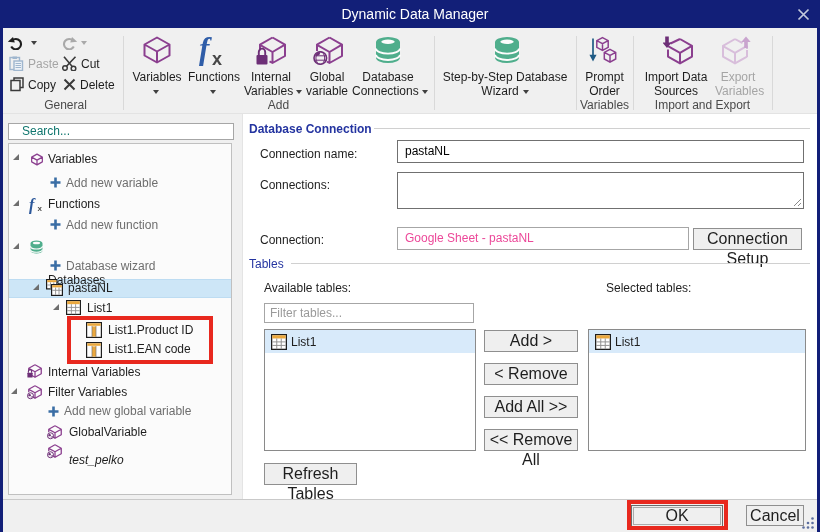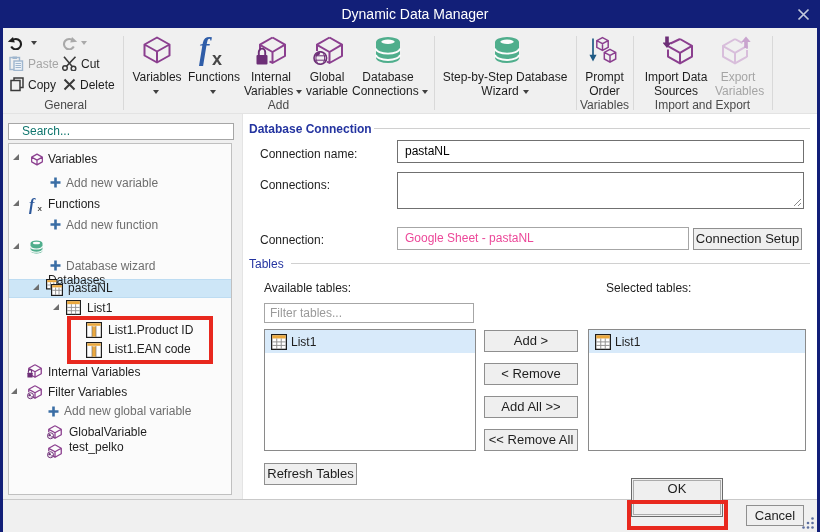--- a/index.html
+++ b/index.html
@@ -13,21 +13,21 @@
 #rightpanel { left:243px; top:114px; width:574px; height:386px; background:#fff; }
 #ribline { left:3px; top:113px; width:814px; height:1px; background:#e3e3e3; }
 #footerline { left:3px; top:499px; width:814px; height:1px; background:#c9c9c9; }
 .gsep { top:36px; height:74px; width:1px; background:#d9d9d9; }
 .glabel { top:98px; height:14px; font-size:12px; color:#4a4a4a; text-align:center; }
 .biglabel { font-size:12px; color:#1e1e1e; text-align:center; line-height:13.5px; white-space:nowrap; }
 .gray { color:#a5a5a5; }
 .treerow { position:absolute; height:21px; font-size:12px; color:#1e1e1e; white-space:nowrap; }
 .blueh { color:#2434a0; font-size:12px; }
 .inlabel { font-size:12px; color:#1e1e1e; }
-.btn { background:#efefef; border:1px solid #8f8f8f; font-size:13px; color:#1e1e1e; text-align:center; }
+.btn { background:#efefef; border:1px solid #8f8f8f; font-size:16px; color:#1e1e1e; text-align:center; }
 .redbox { border:4px solid #e8281e; }
 .dd { display:inline-block; width:0; height:0; border-left:3.5px solid transparent; border-right:3.5px solid transparent; border-top:4px solid #404040; }
 .exp { position:absolute; width:0; height:0; border-left:6.5px solid transparent; border-bottom:6.5px solid #6e6e6e; }
 svg { display:block; }
 </style>
 </head>
 <body>
 <div class="abs" id="titlebar"></div>
 <div class="abs" id="title">Dynamic Data Manager</div>
 <svg class="abs" style="left:797px; top:8px;" width="13" height="13" viewBox="0 0 13 13">
@@ -257,21 +257,21 @@
     <path d="M8.2,25.2 a3,3 0 0 1 3.2,-2.4" fill="none" stroke="#6d2f77" stroke-width="1.8"></path>
   </svg>
   <div class="treerow" style="left:69px; top:425px;">GlobalVariable</div>
 
   <svg class="abs" style="left:47px; top:444px;" width="15" height="15" viewBox="0 0 30 30">
     <path d="M16,1.5 L28.5,8.5 V19.5 L16,26.5 L8.5,22.3 M3.5,14.5 V8.5 L16,1.5 M3.5,8.8 L16,15.5 L28.5,8.5 M16,15.5 V26.5" fill="none" stroke="#8b3f8f" stroke-width="2.6" stroke-linejoin="round"></path>
     <circle cx="7" cy="21.5" r="6" fill="#fbfbfb" stroke="#6d2f77" stroke-width="2"></circle>
     <circle cx="5.3" cy="20.3" r="2.4" fill="#6d2f77"></circle>
     <path d="M8.2,25.2 a3,3 0 0 1 3.2,-2.4" fill="none" stroke="#6d2f77" stroke-width="1.8"></path>
   </svg>
-  <div class="treerow" style="left:69px; top:440px;">test_pelko</div>
+  <div class="treerow" style="left:69px; top:453px;font-style:italic;">test_pelko</div>
 </div>
 
 <div class="abs blueh" style="left:249px; top:122px;font-weight:bold;">Database Connection</div>
 <div class="abs" style="left:374px; top:128px; width:436px; height:1px; background:#d0d0d0;"></div>
 <div class="abs inlabel" style="left:260px; top:147px;">Connection name:</div>
 <div class="abs" style="left:397px; top:140px; width:407px; height:23px; border:1px solid #707070; background:#fff; font-size:12px; line-height:21px; padding-left:7px;">pastaNL</div>
 <div class="abs inlabel" style="left:260px; top:178px;">Connections:</div>
 <div class="abs" style="left:397px; top:172px; width:407px; height:37px; border:1px solid #707070; background:#fff;"></div>
 <svg class="abs" style="left:793px; top:198px;" width="9" height="9" viewBox="0 0 9 9">
     <path d="M8,1 L1,8 M8,5 L5,8" stroke="#8a8a8a" stroke-width="1"></path>
@@ -300,21 +300,21 @@
   <rect x="1.2" y="1.2" width="12.6" height="3" fill="#eaa83e"></rect>
   <path d="M1.2,7.4 h12.6 M1.2,10.7 h12.6 M5.4,4.2 v10 M9.6,4.2 v10" stroke="#8f8f8f" stroke-width="0.9"></path>
 </svg>
 <div class="abs" style="left:615px; top:335px; font-size:12px; color:#1e1e1e;">List1</div>
 <div class="abs btn" style="left:484px; top:330px; width:94px; height:22px; line-height:20px;">Add &gt;</div>
 <div class="abs btn" style="left:484px; top:363px; width:94px; height:22px; line-height:20px;">&lt; Remove</div>
 <div class="abs btn" style="left:484px; top:396px; width:94px; height:22px; line-height:20px;">Add All &gt;&gt;</div>
 <div class="abs btn" style="left:484px; top:429px; width:94px; height:22px; line-height:20px;">&lt;&lt; Remove All</div>
 <div class="abs btn" style="left:264px; top:463px; width:93px; height:22px; line-height:20px;">Refresh Tables</div>
 
-<div class="abs btn" style="left:631px; top:478px; width:92px; height:39px; line-height:19px; border-color:#6a6a6a; outline:1px solid #ababab; outline-offset:-3px;">OK</div>
+<div class="abs btn" style="left:631px; top:505px; width:92px; height:22px; line-height:19px; border-color:#6a6a6a; outline:1px solid #ababab; outline-offset:-3px;">OK</div>
 <div class="abs btn" style="left:746px; top:505px; width:58px; height:21px; line-height:19px;">Cancel</div>
 <div class="abs redbox" style="left:627px; top:500px; width:101px; height:30px;"></div>
 <svg class="abs" style="left:801px; top:516px;" width="14" height="14" viewBox="0 0 14 14">
   <g fill="#5c6e9e">
       <circle cx="11.5" cy="2.5" r="1.3"></circle>
       <circle cx="7" cy="7" r="1.3"></circle>
       <circle cx="11.5" cy="7" r="1.3"></circle>
       <circle cx="2.5" cy="11.5" r="1.3"></circle>
       <circle cx="7" cy="11.5" r="1.3"></circle>
       <circle cx="11.5" cy="11.5" r="1.3"></circle>

